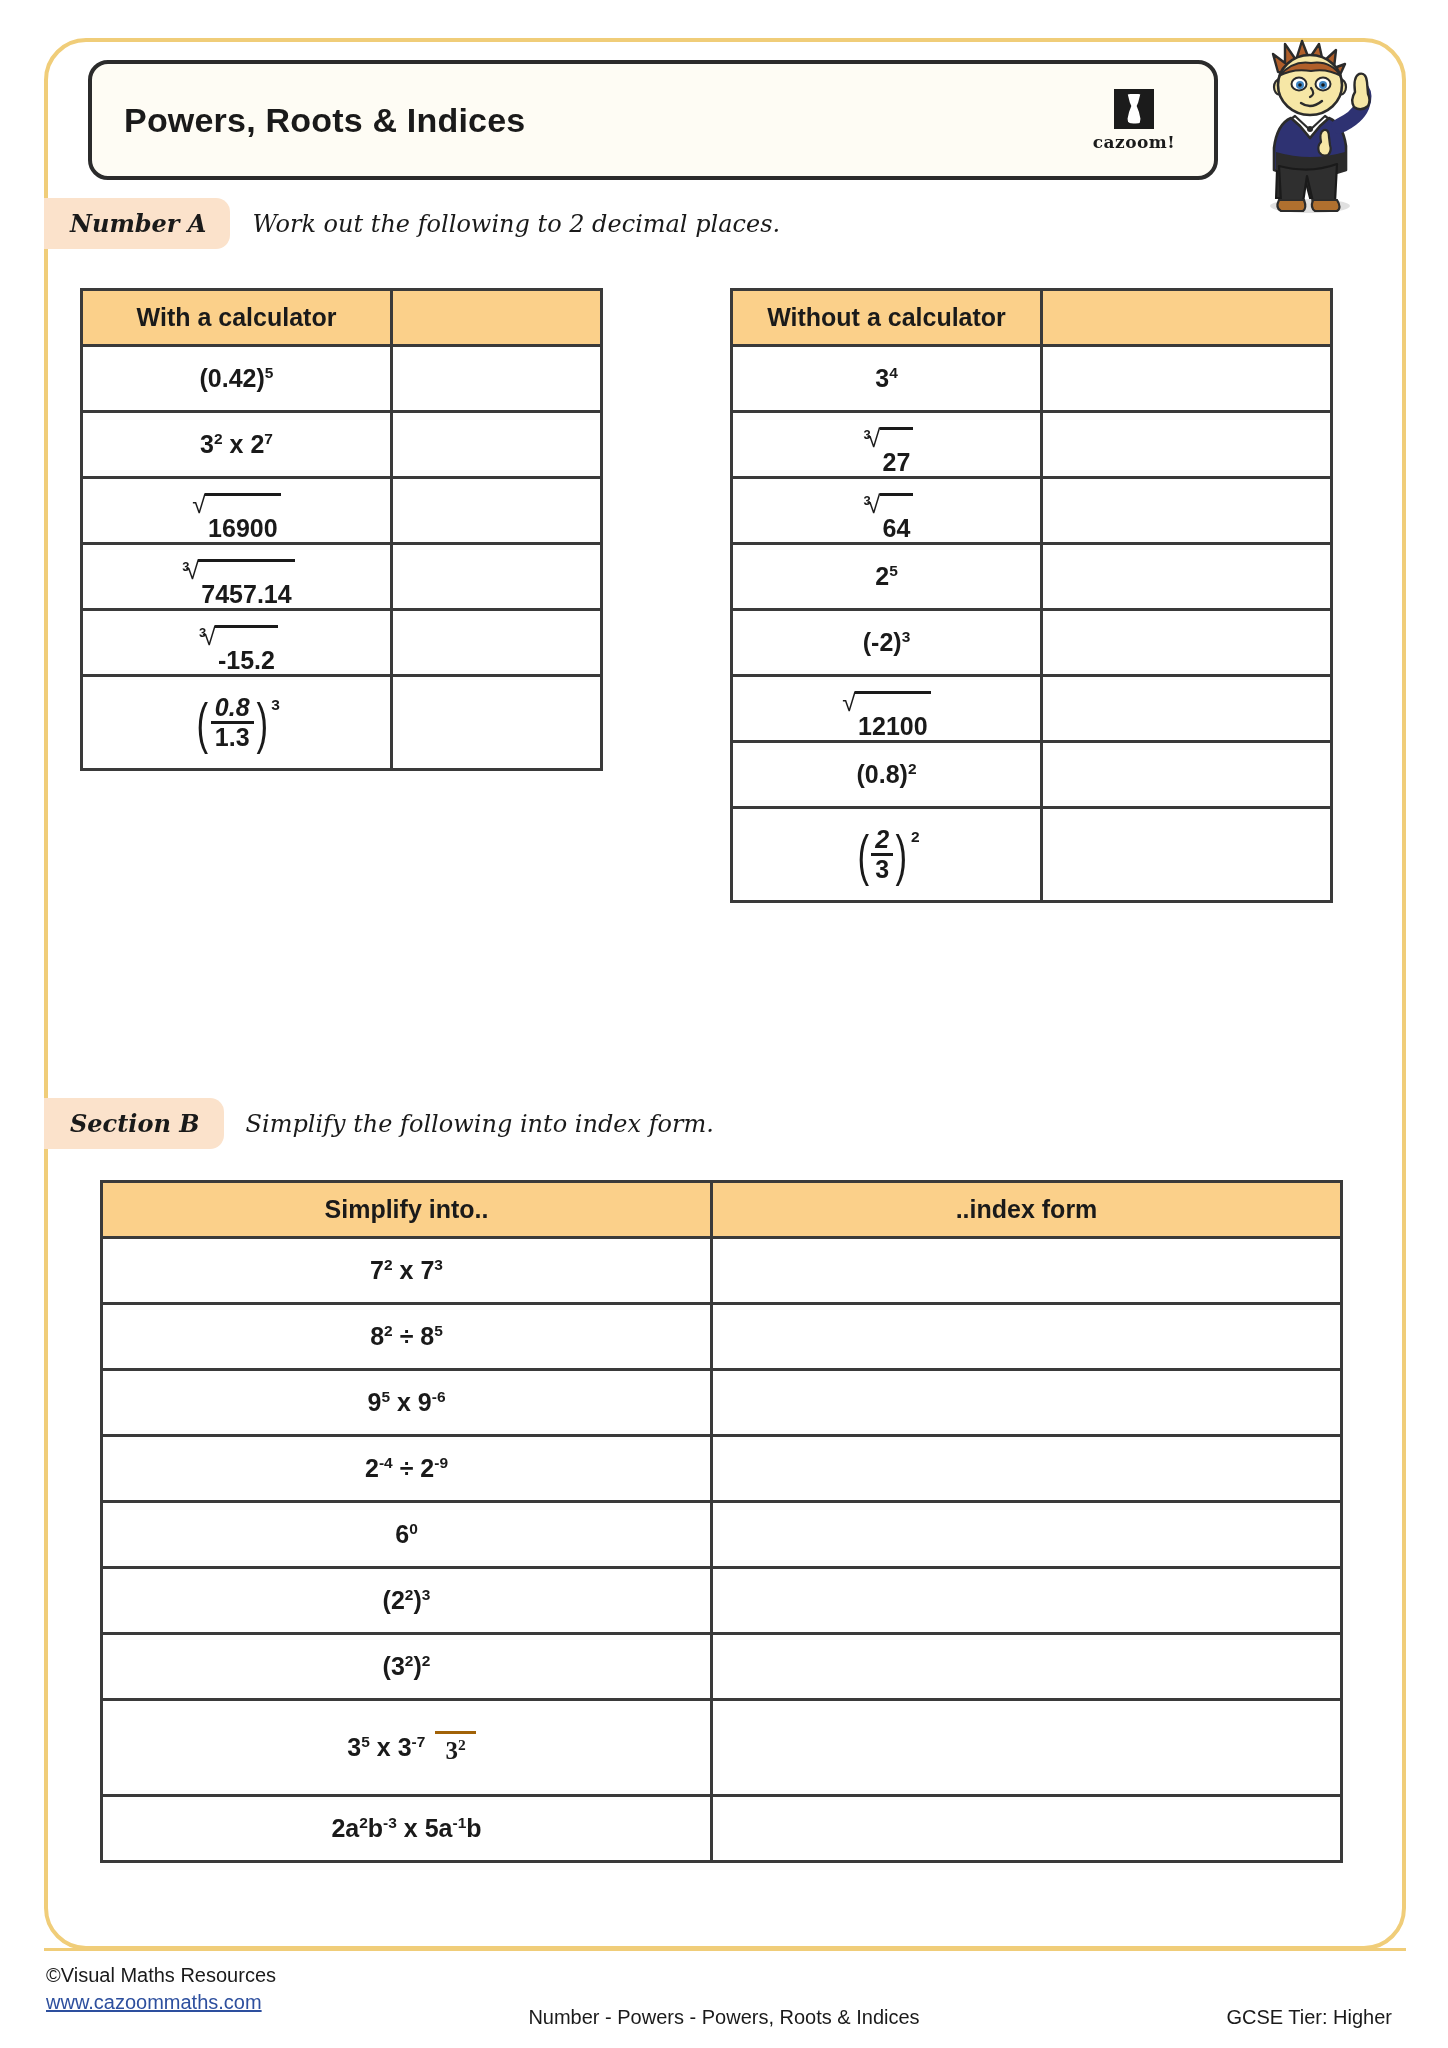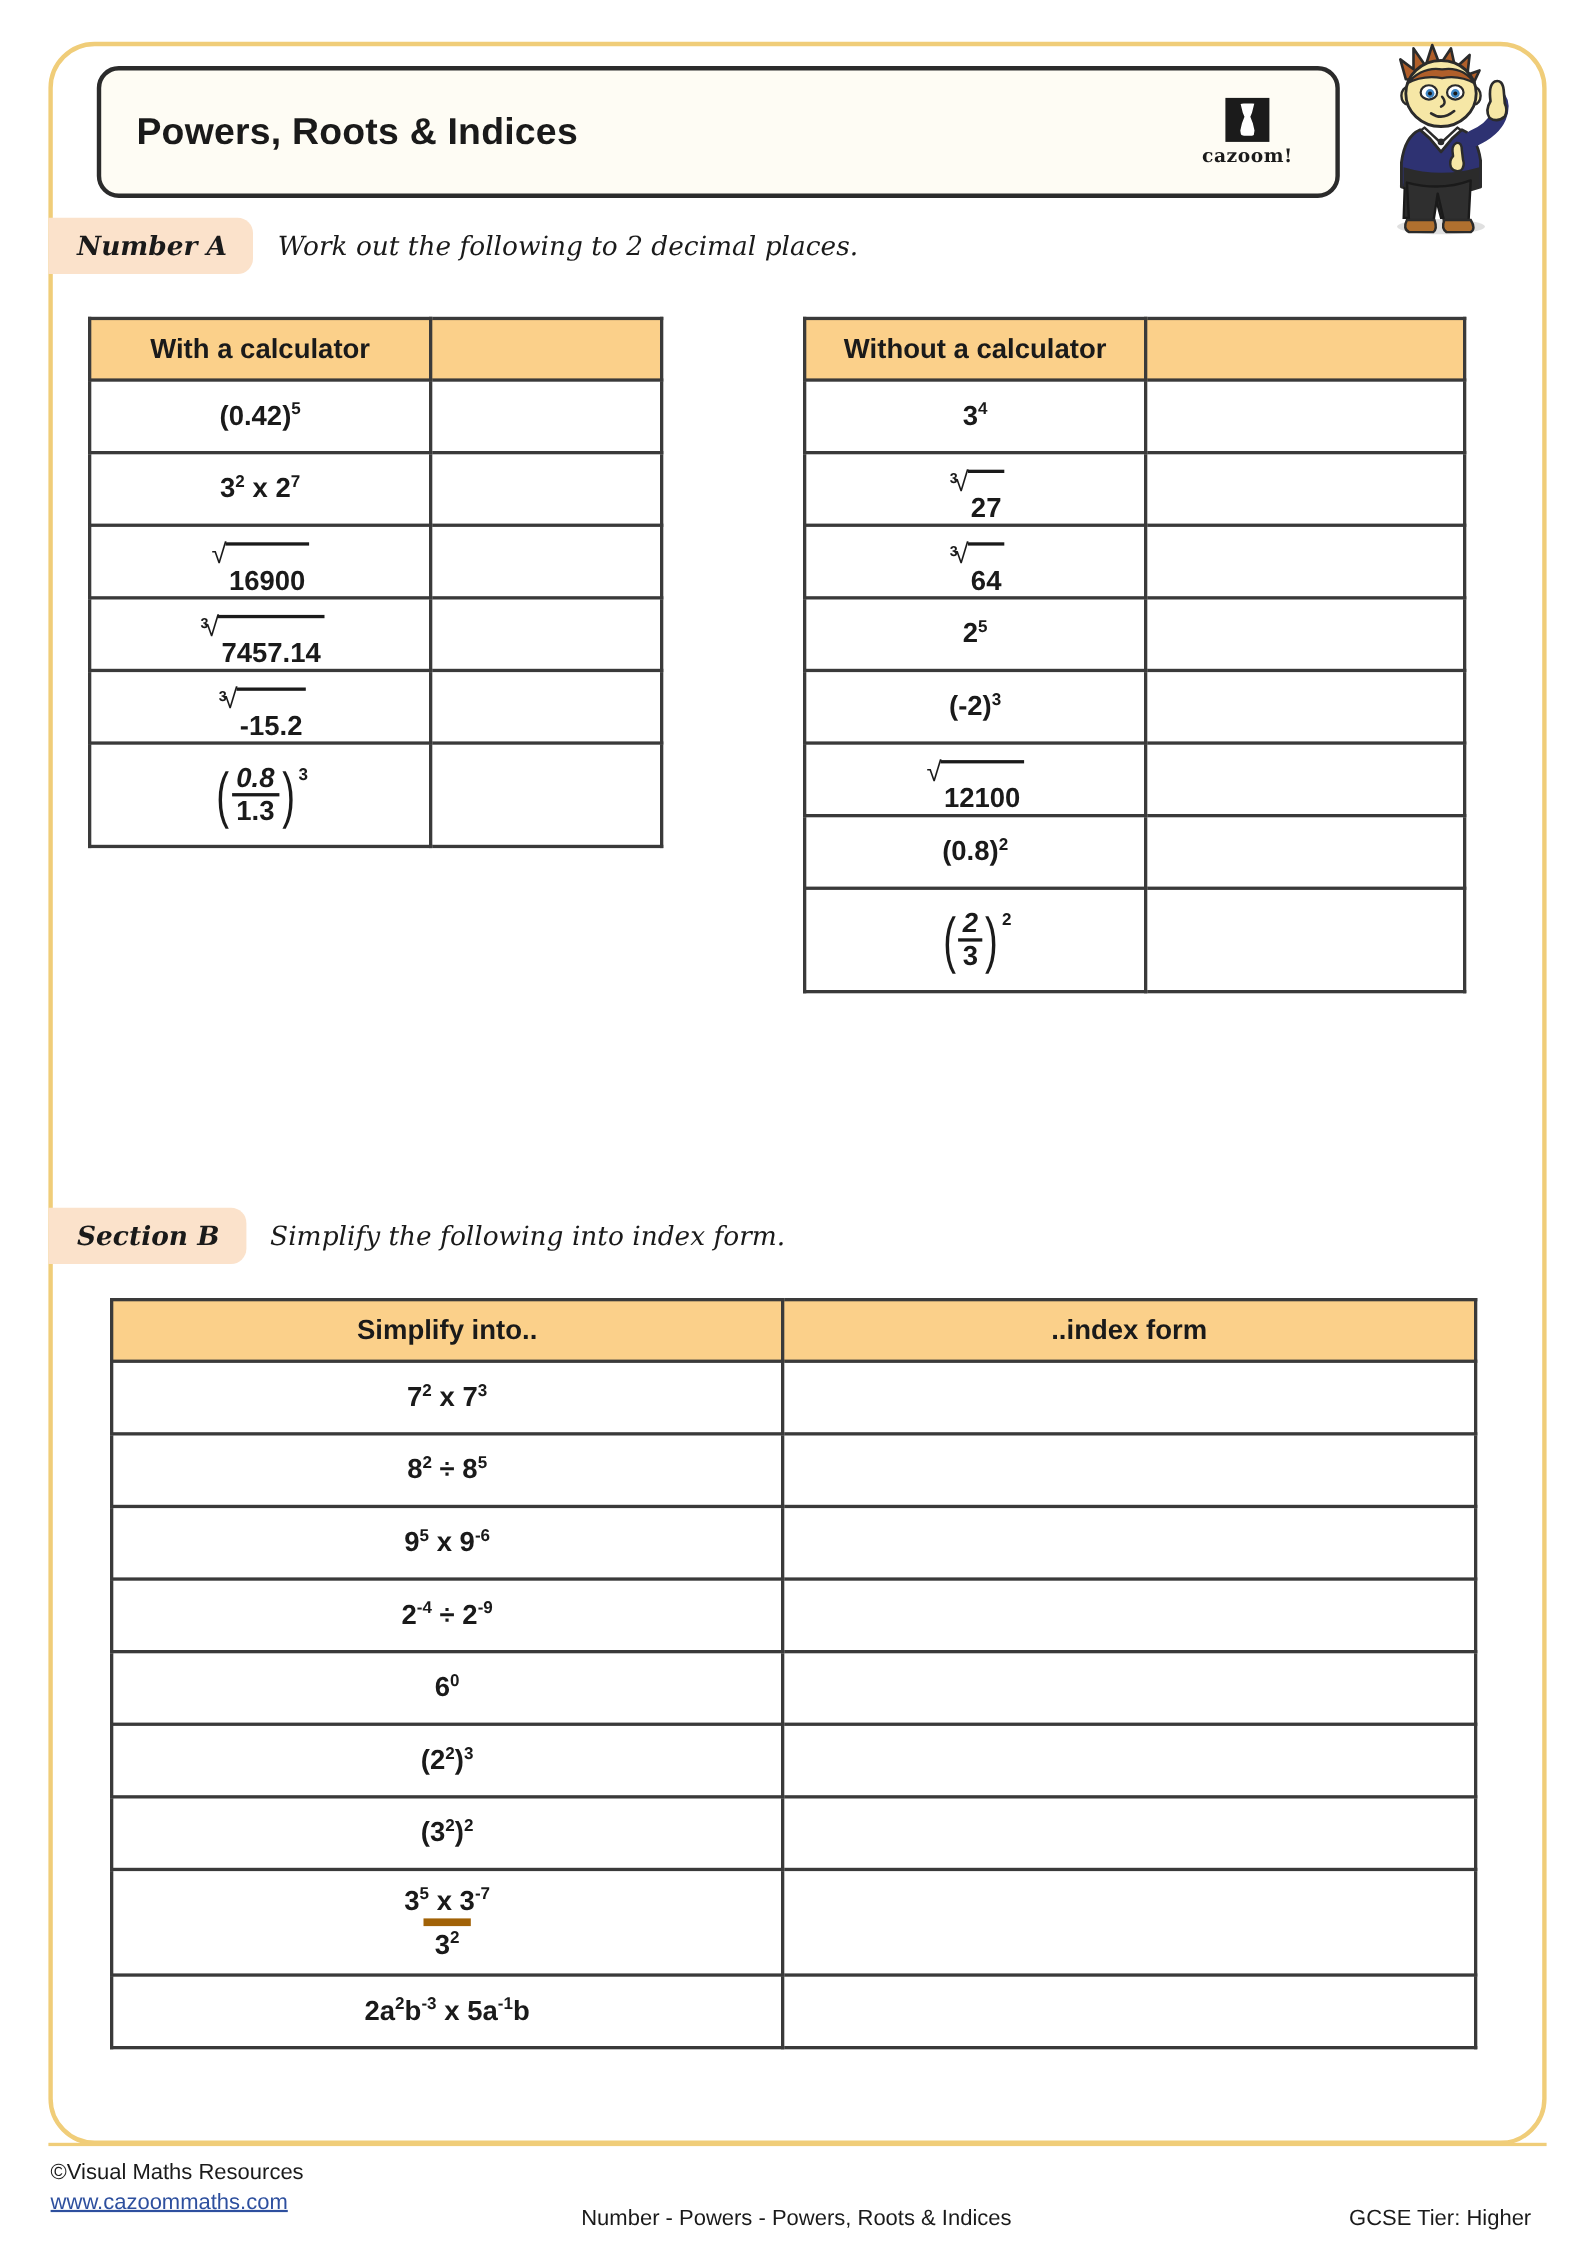--- a/index.html
+++ b/index.html
@@ -191,23 +191,23 @@
     display: inline-flex;
     flex-direction: column;
     align-items: center;
     margin: 0 -1px;
   }
   .pfrac .frac .num { padding: 0 4px 1px 4px; font-style: italic; }
   .pfrac .frac .den { padding: 1px 4px 0 4px; border-top: 3px solid #1a1a1a; }
   .pfrac .pw { font-size: 0.62em; vertical-align: super; align-self: flex-start; margin-top: 2px; font-weight: 700; }
 
   
-  .sfrac { display: inline-flex; flex-direction: column; align-items: center; line-height: 1.12; }
+  .sfrac { display: inline-flex; align-items: center; line-height: 1.12; }
   .sfrac .num { padding: 0 10px 2px 10px; }
-  .sfrac .den { padding: 3px 10px 0 10px; border-top: 7px solid #a16207; }
+  .sfrac .den { padding: 3px 10px 0 10px; border-top: 3px solid #a16207; font-family: Liberation Serif, serif; }
 
   
   #footer-rule {
     position: absolute;
     left: 44px; top: 1948px;
     width: 1362px; height: 3px;
     background: #f0cd79;
   }
   #footer {
     position: absolute;

